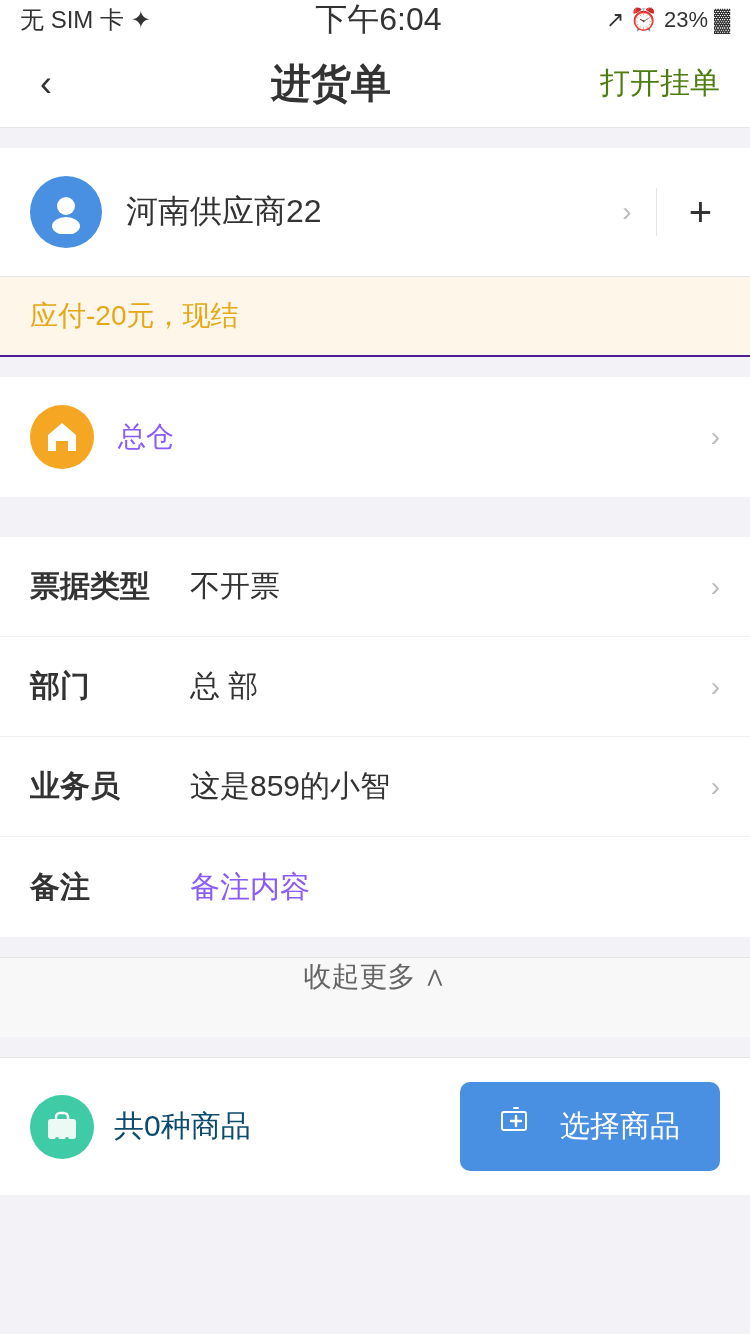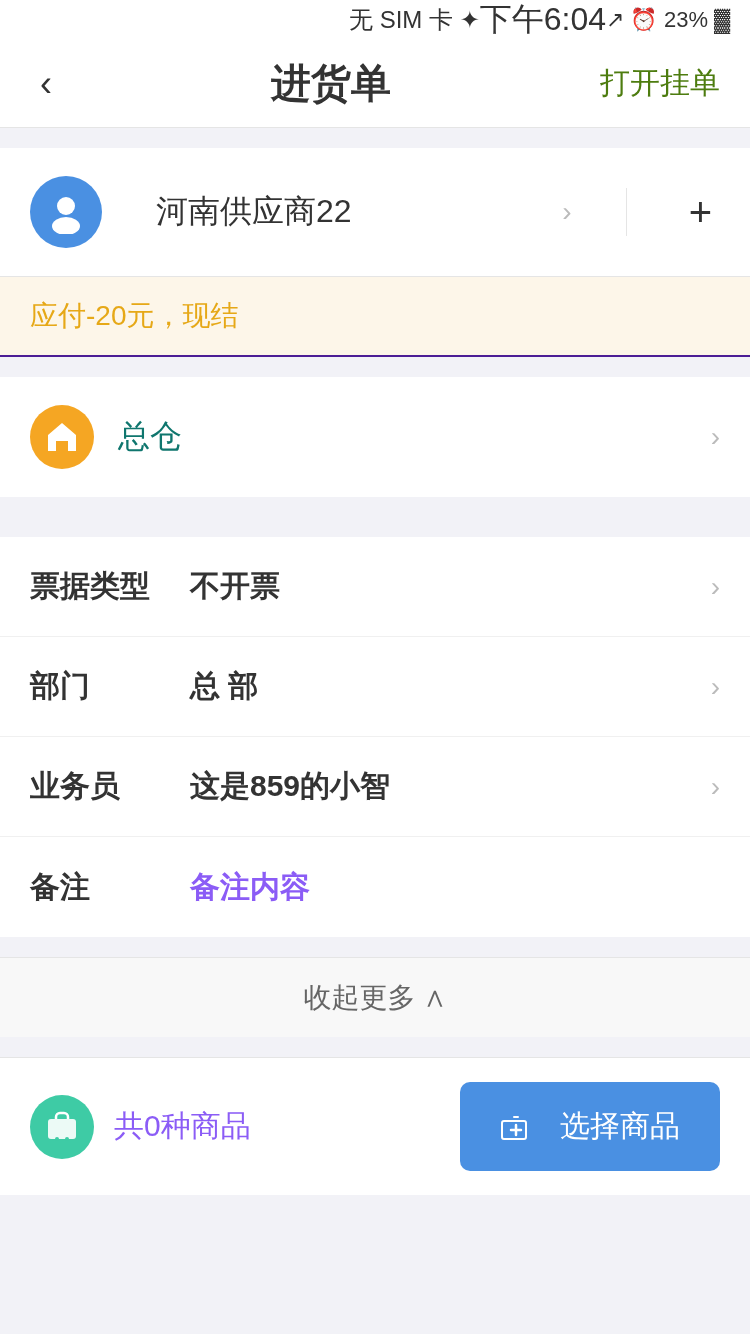--- a/index.html
+++ b/index.html
@@ -13,21 +13,21 @@
       color: #333;
     }
 
     
     .status-bar {
       width: 750px;
       height: 40px;
       background: #fff;
       display: flex;
       align-items: center;
-      justify-content: flex-end;
+      justify-content: space-between;
       padding: 0 20px;
       font-size: 24px;
       color: #333;
     }
     .status-left { display: flex; align-items: center; gap: 8px; }
     .status-center { font-weight: 500; font-size: 32px; }
     .status-right { display: flex; align-items: center; gap: 6px; font-size: 22px; }
 
     
     .nav-bar {
@@ -69,21 +69,20 @@
       margin: 0;
     }
 
     
     .supplier-row {
       display: flex;
       align-items: center;
       padding: 28px 30px;
       background: #fff;
       border-bottom: 1px solid #e5e5e5;
-      gap: 30px;
     }
     .supplier-avatar {
       width: 72px;
       height: 72px;
       border-radius: 50%;
       background: #4a90e2;
       display: flex;
       align-items: center;
       justify-content: center;
       margin-right: 24px;
@@ -136,22 +135,22 @@
       border-radius: 50%;
       background: #f5a623;
       display: flex;
       align-items: center;
       justify-content: center;
       margin-right: 24px;
       flex-shrink: 0;
     }
     .warehouse-name {
       flex: 1;
-      font-size: 32px;
-      color: #0f766e;
+      font-size: 28px;
+      color: #8b5cf6;
     }
 
     
     .form-section {
       background: #fff;
       margin-top: 20px;
     }
     .form-row {
       display: flex;
       align-items: center;
@@ -168,34 +167,32 @@
       color: #333;
       width: 140px;
       flex-shrink: 0;
       font-weight: bold;
     }
     .form-value {
       flex: 1;
       font-size: 30px;
       color: #333;
       padding-left: 20px;
-      font-weight: bold;
     }
     .form-placeholder {
       color: #8b5cf6;
     }
     .form-chevron {
       color: #bbb;
       font-size: 28px;
     }
 
     
     .collapse-btn {
       display: flex;
-      align-items: center;
       justify-content: center;
       height: 80px;
       background: #f8f8f8;
       border-top: 1px solid #e5e5e5;
       margin-top: 20px;
       cursor: pointer;
     }
     .collapse-text {
       font-size: 28px;
       color: #666;
@@ -217,32 +214,32 @@
       border-radius: 50%;
       background: #3ecba5;
       display: flex;
       align-items: center;
       justify-content: center;
       margin-right: 20px;
       flex-shrink: 0;
     }
     .product-count {
       font-size: 30px;
-      color: #8b5cf6;
+      color: #0c4a6e;
       flex: 1;
     }
     .select-btn {
       background: #4a90e2;
       color: #fff;
       border: none;
       border-radius: 10px;
       padding: 24px 40px;
       font-size: 30px;
       display: flex;
-      align-items: flex-end;
+      align-items: flex-start;
       gap: 28px;
       cursor: pointer;
     }
 
     
     .page-bg {
       background: #f2f2f7;
       min-height: 1334px;
     }
   </style>

